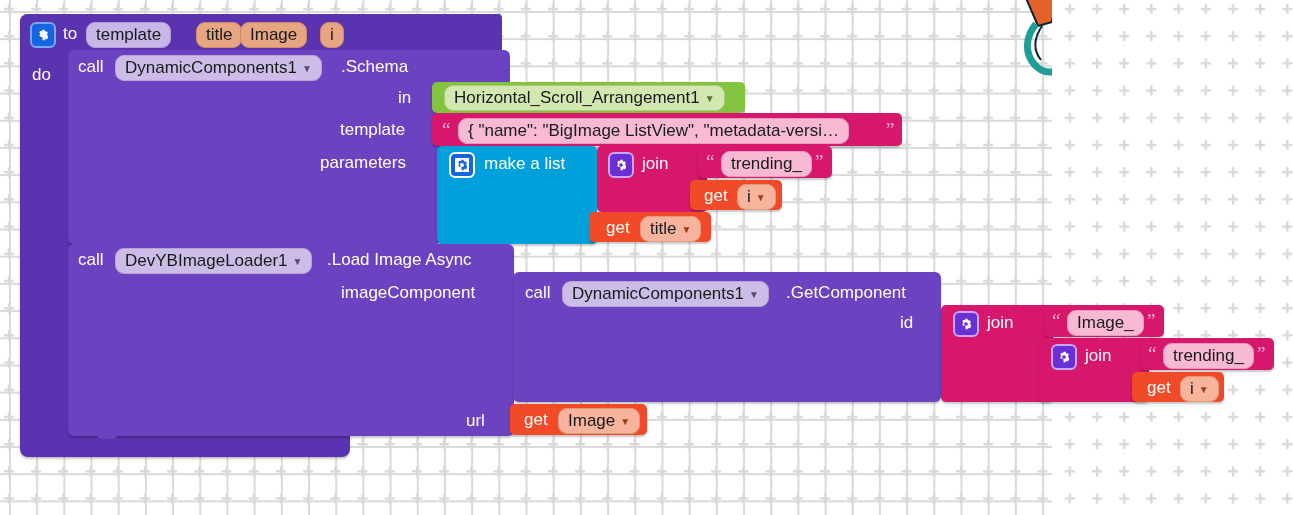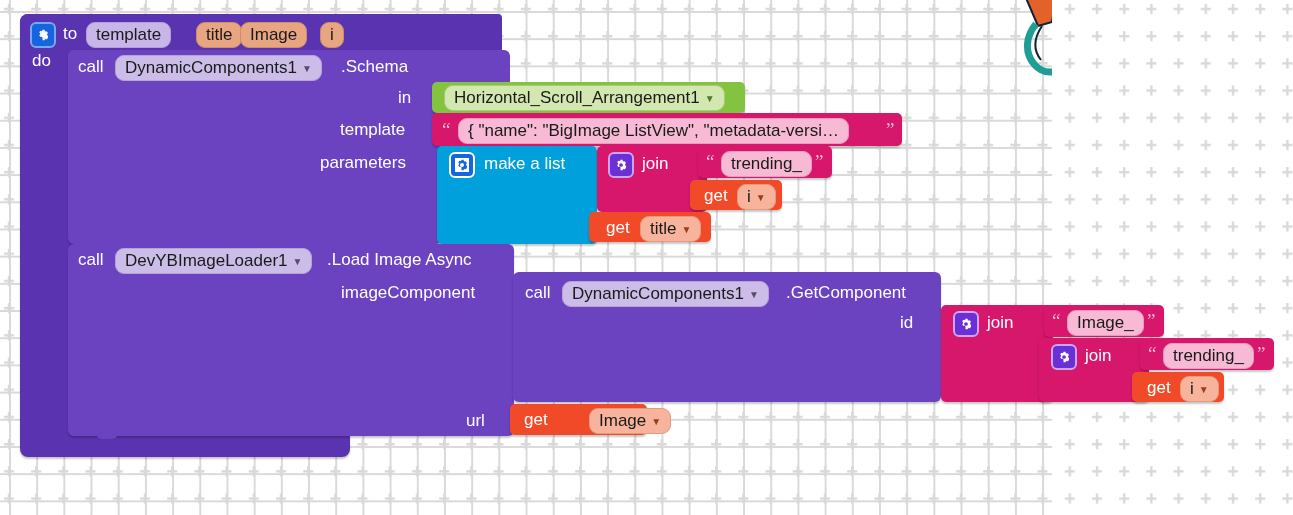--- a/index.html
+++ b/index.html
@@ -119,21 +119,21 @@
       <path d="M12 8.2a3.8 3.8 0 100 7.6 3.8 3.8 0 000-7.6zm0 5.6a1.8 1.8 0 110-3.6 1.8 1.8 0 010 3.6z"></path>
       <path d="M20.6 13.2l-1.6-.9a7 7 0 000-2.6l1.6-.9-1.9-3.3-1.6.9a7 7 0 00-2.2-1.3V3h-3.8v1.1a7 7 0 00-2.2 1.3l-1.6-.9-1.9 3.3 1.6.9a7 7 0 000 2.6l-1.6.9 1.9 3.3 1.6-.9a7 7 0 002.2 1.3V21h3.8v-1.1a7 7 0 002.2-1.3l1.6.9 1.9-3.3z" opacity="0.95"></path>
     </svg>
   </div>
   <span class="lbl" style="position:absolute; left:63px; top:25px;">to</span>
   <span class="field field-proc" style="position:absolute; left:86px; top:22px;">template</span>
   <span class="field field-param" style="position:absolute; left:196px; top:22px;">title</span>
   <span class="field field-param" style="position:absolute; left:240px; top:22px;">Image</span>
   <span class="field field-param" style="position:absolute; left:320px; top:22px;">i</span>
 
-  <span class="lbl" style="position:absolute; left:32px; top:52px;">do</span>
+  <span class="lbl" style="position:absolute; left:32px; top:66px;">do</span>
 
   <div class="blk c-proc-inner shadow" style="left:68px; top:50px; width:374px; height:194px; border-radius:6px;"></div>
   <div class="blk c-proc-inner" style="left:68px; top:50px; width:442px; height:34px; border-radius:6px 6px 0 0;"></div>
 
   <span class="lbl" style="position:absolute; left:78px; top:58px;">call</span>
   <span class="field field-comp" style="position:absolute; left:115px; top:55px;">
     <span>DynamicComponents1</span><span class="caret">▼</span>
   </span>
   <span class="lbl" style="position:absolute; left:341px; top:58px;">.Schema</span>
 
@@ -236,19 +236,19 @@
 
   <div class="blk c-get shadow" style="left:1132px; top:372px; width:92px; height:30px; border-radius:5px;"></div>
   <span class="lbl" style="position:absolute; left:1147px; top:379px;">get</span>
   <span class="field field-get" style="position:absolute; left:1180px; top:376px;">
     <span>i</span><span class="caret caret-o">▼</span>
   </span>
 
   <span class="lbl" style="position:absolute; left:466px; top:412px;">url</span>
   <div class="blk c-get shadow" style="left:510px; top:404px; width:137px; height:31px; border-radius:5px;"></div>
   <span class="lbl" style="position:absolute; left:524px; top:411px;">get</span>
-  <span class="field field-get" style="position:absolute; left:558px; top:408px;margin-left:31px;">
+  <span class="field field-get" style="position:absolute; left:558px; top:408px;">
     <span>Image</span><span class="caret caret-o">▼</span>
   </span>
 
   <div class="blk c-proc-inner" style="left:96px; top:430px; width:22px; height:9px; border-radius:0 0 6px 6px;"></div>
 
 </div>
 
 </body></html>

